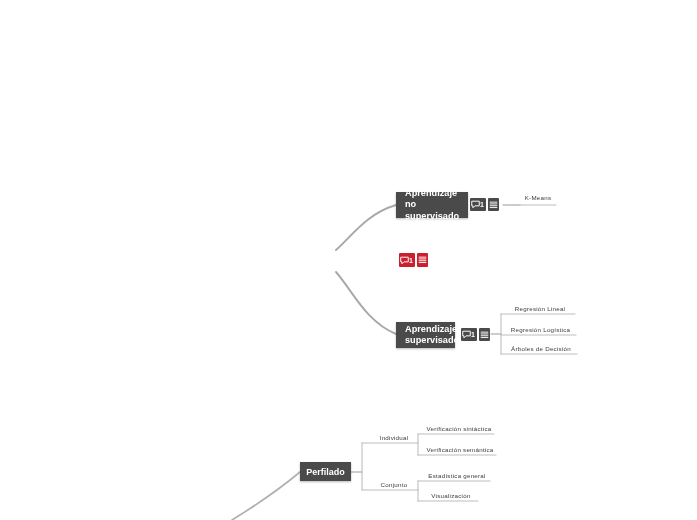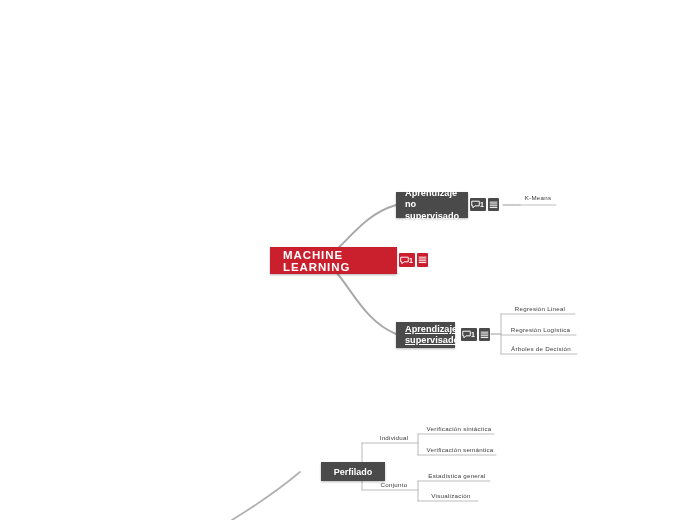--- a/index.html
+++ b/index.html
@@ -156,23 +156,20 @@
       <path d="M418,434 L418,455" stroke-width="0.9" stroke="#b0b0b0"></path>
       <path d="M418,434 L494,434" stroke-width="0.9" stroke="#b5b5b5"></path>
       <path d="M418,455 L496,455" stroke-width="0.9" stroke="#b5b5b5"></path>
 
       <path d="M418,481 L418,501" stroke-width="0.9" stroke="#b0b0b0"></path>
       <path d="M418,481 L490,481" stroke-width="0.9" stroke="#b5b5b5"></path>
       <path d="M418,501 L478,501" stroke-width="0.9" stroke="#b5b5b5"></path>
     </g>
   </svg>
 
-  <div class="node node-root" style="left:270px; top:247px; width:127px;">
-    <span>MACHINE LEARNING</span>
-  </div>
 
   <div class="badges root" style="left:399px; top:253px;">
     <div class="badge red">
       <span>
         <svg width="9" height="9" viewBox="0 0 12 12">
           <path d="M1 1.6h10v6.2H5.2L2.6 10.4V7.8H1z" fill="none" stroke="#ffffff" stroke-width="1.3"></path>
         </svg>
       </span>
       <span class="cnt">1</span>
     </div>
@@ -215,21 +212,21 @@
           </g>
         </svg>
       </span>
     </div>
   </div>
 
   <div class="leaf" style="left:520px; top:194px; width:36px;">
     <span>K-Means</span>
   </div>
 
-  <div class="node node-branch" style="left:396px; top:322px; width:59px; height:26px;text-decoration:underline;">
+  <div class="node node-branch" style="left:396px; top:322px; width:59px; height:26px;">
     <span>Aprendizaje
 supervisado</span>
   </div>
 
   <div class="badges" style="left:461px; top:328px;">
     <div class="badge gray">
       <span>
         <svg width="9" height="9" viewBox="0 0 12 12">
           <path d="M1 1.6h10v6.2H5.2L2.6 10.4V7.8H1z" fill="none" stroke="#ffffff" stroke-width="1.3"></path>
         </svg>
@@ -253,21 +250,21 @@
   <div class="leaf" style="left:505px; top:305px; width:70px;">
     <span>Regresión Lineal</span>
   </div>
   <div class="leaf" style="left:505px; top:326px; width:71px;">
     <span>Regresión Logística</span>
   </div>
   <div class="leaf" style="left:505px; top:345px; width:72px;">
     <span>Árboles de Decisión</span>
   </div>
 
-  <div class="node node-small" style="left:300px; top:462px; width:64px; justify-content:center;margin-left:21px;">
+  <div class="node node-small" style="left:300px; top:462px; width:51px; justify-content:center;">
     <span>Perfilado</span>
   </div>
 
   <div class="mid-label" style="left:370px; top:434px; width:48px;">
     <span>Individual</span>
   </div>
   <div class="mid-label" style="left:370px; top:481px; width:48px;">
     <span>Conjunto</span>
   </div>
 

